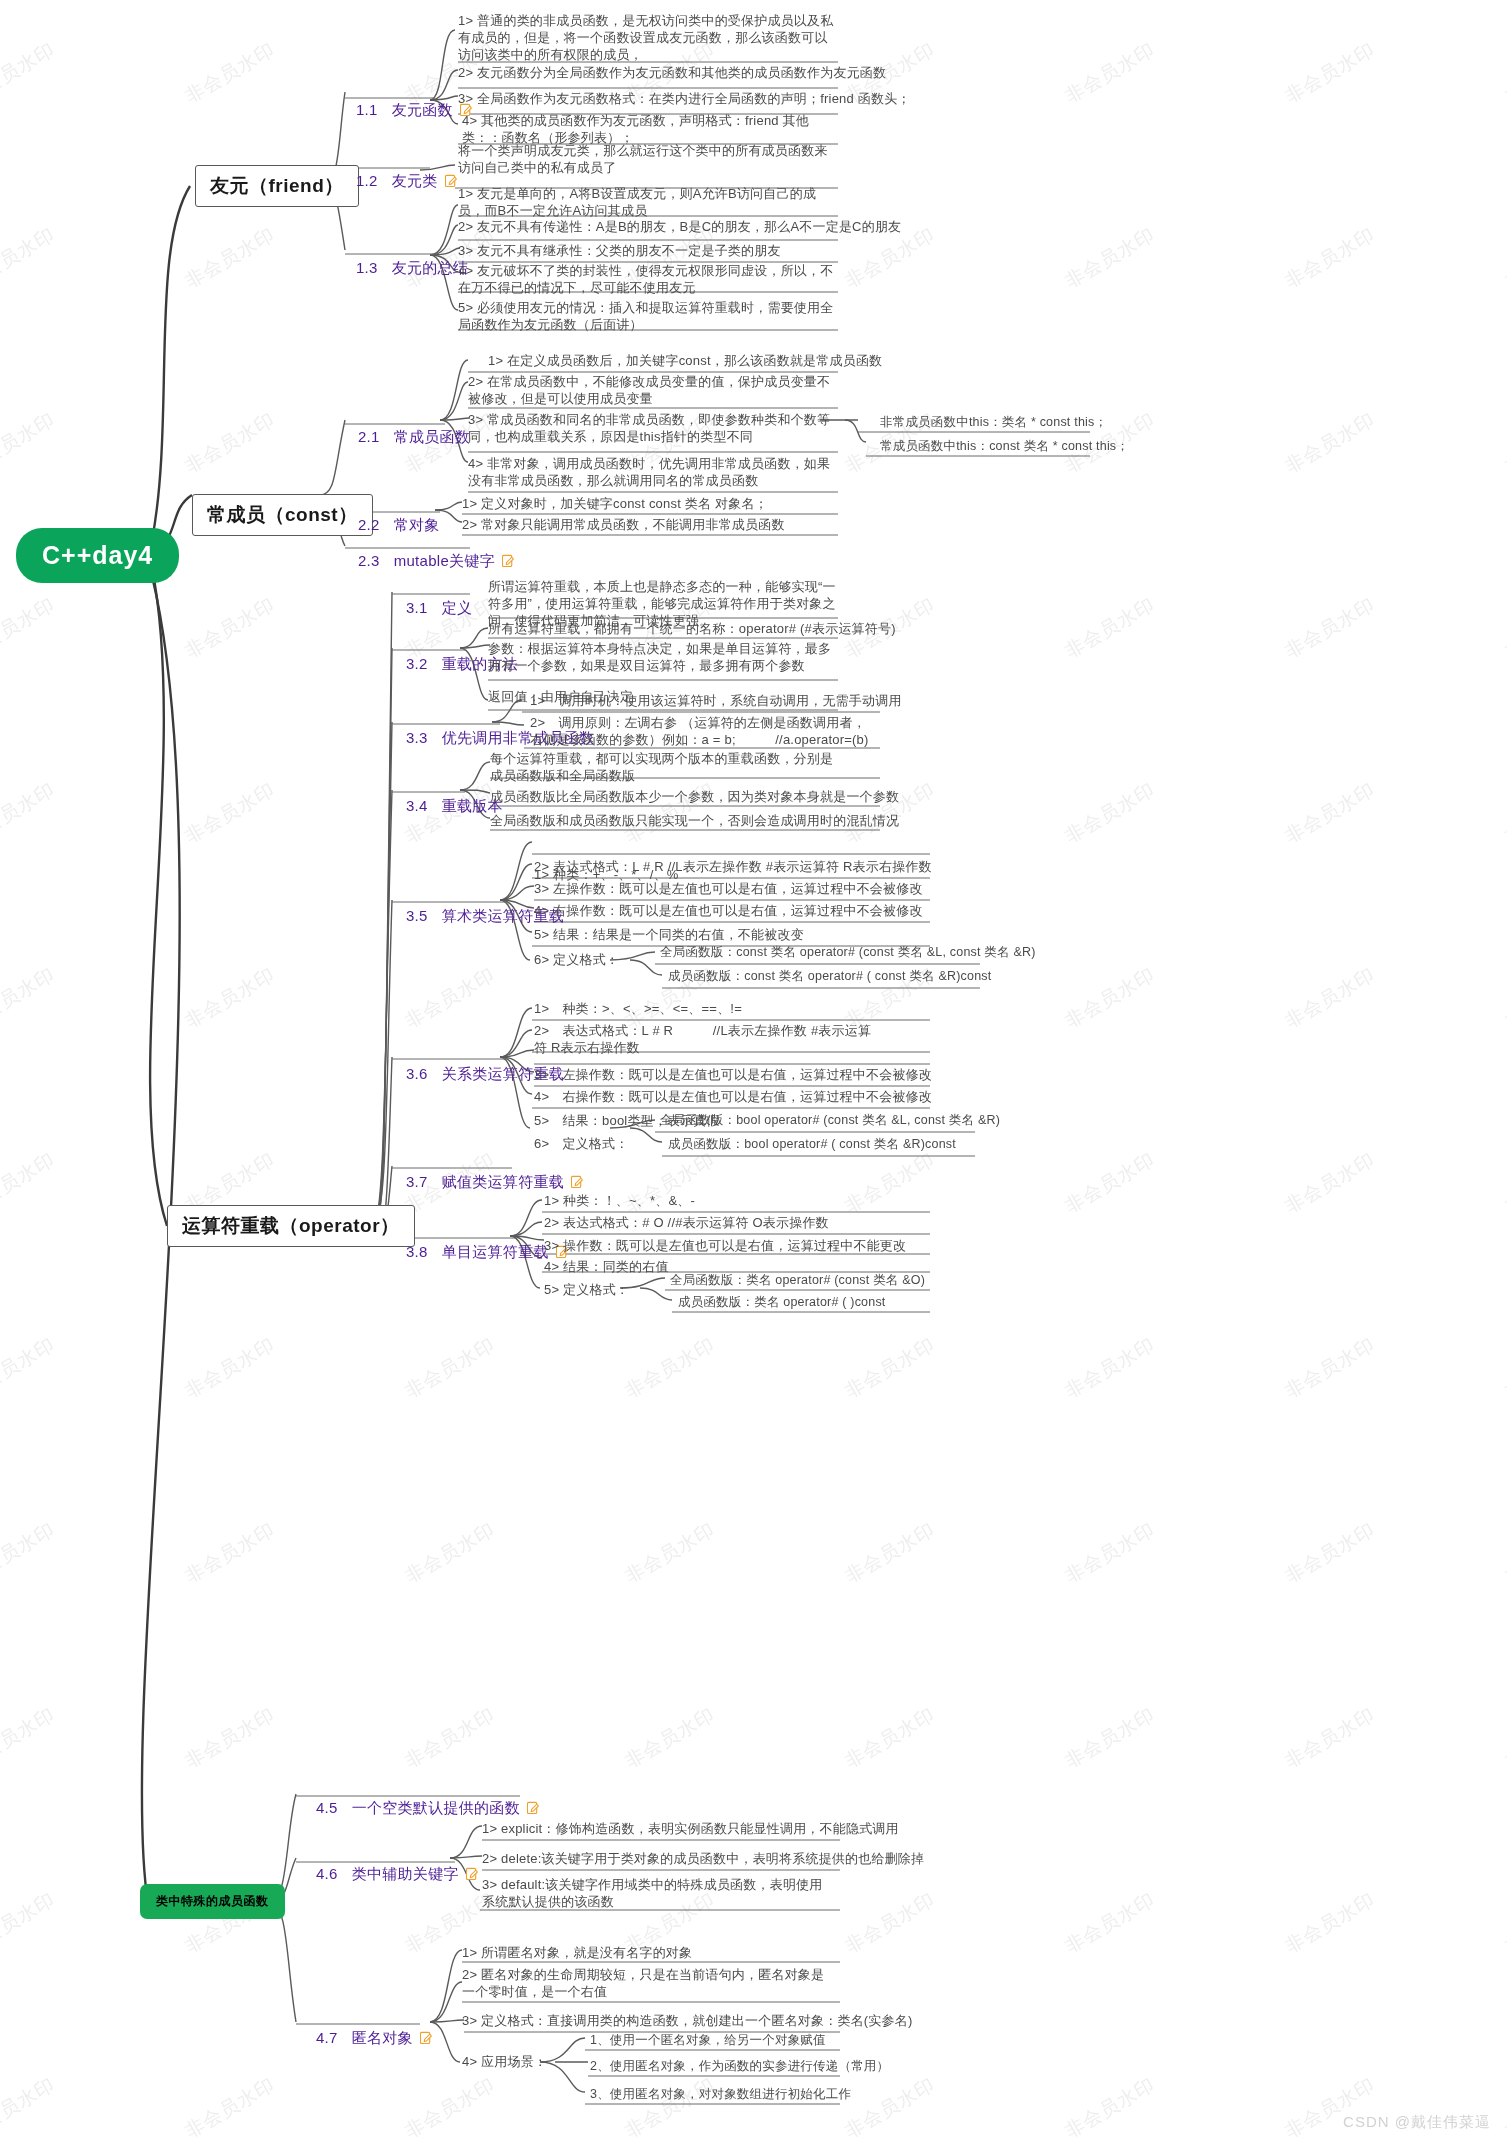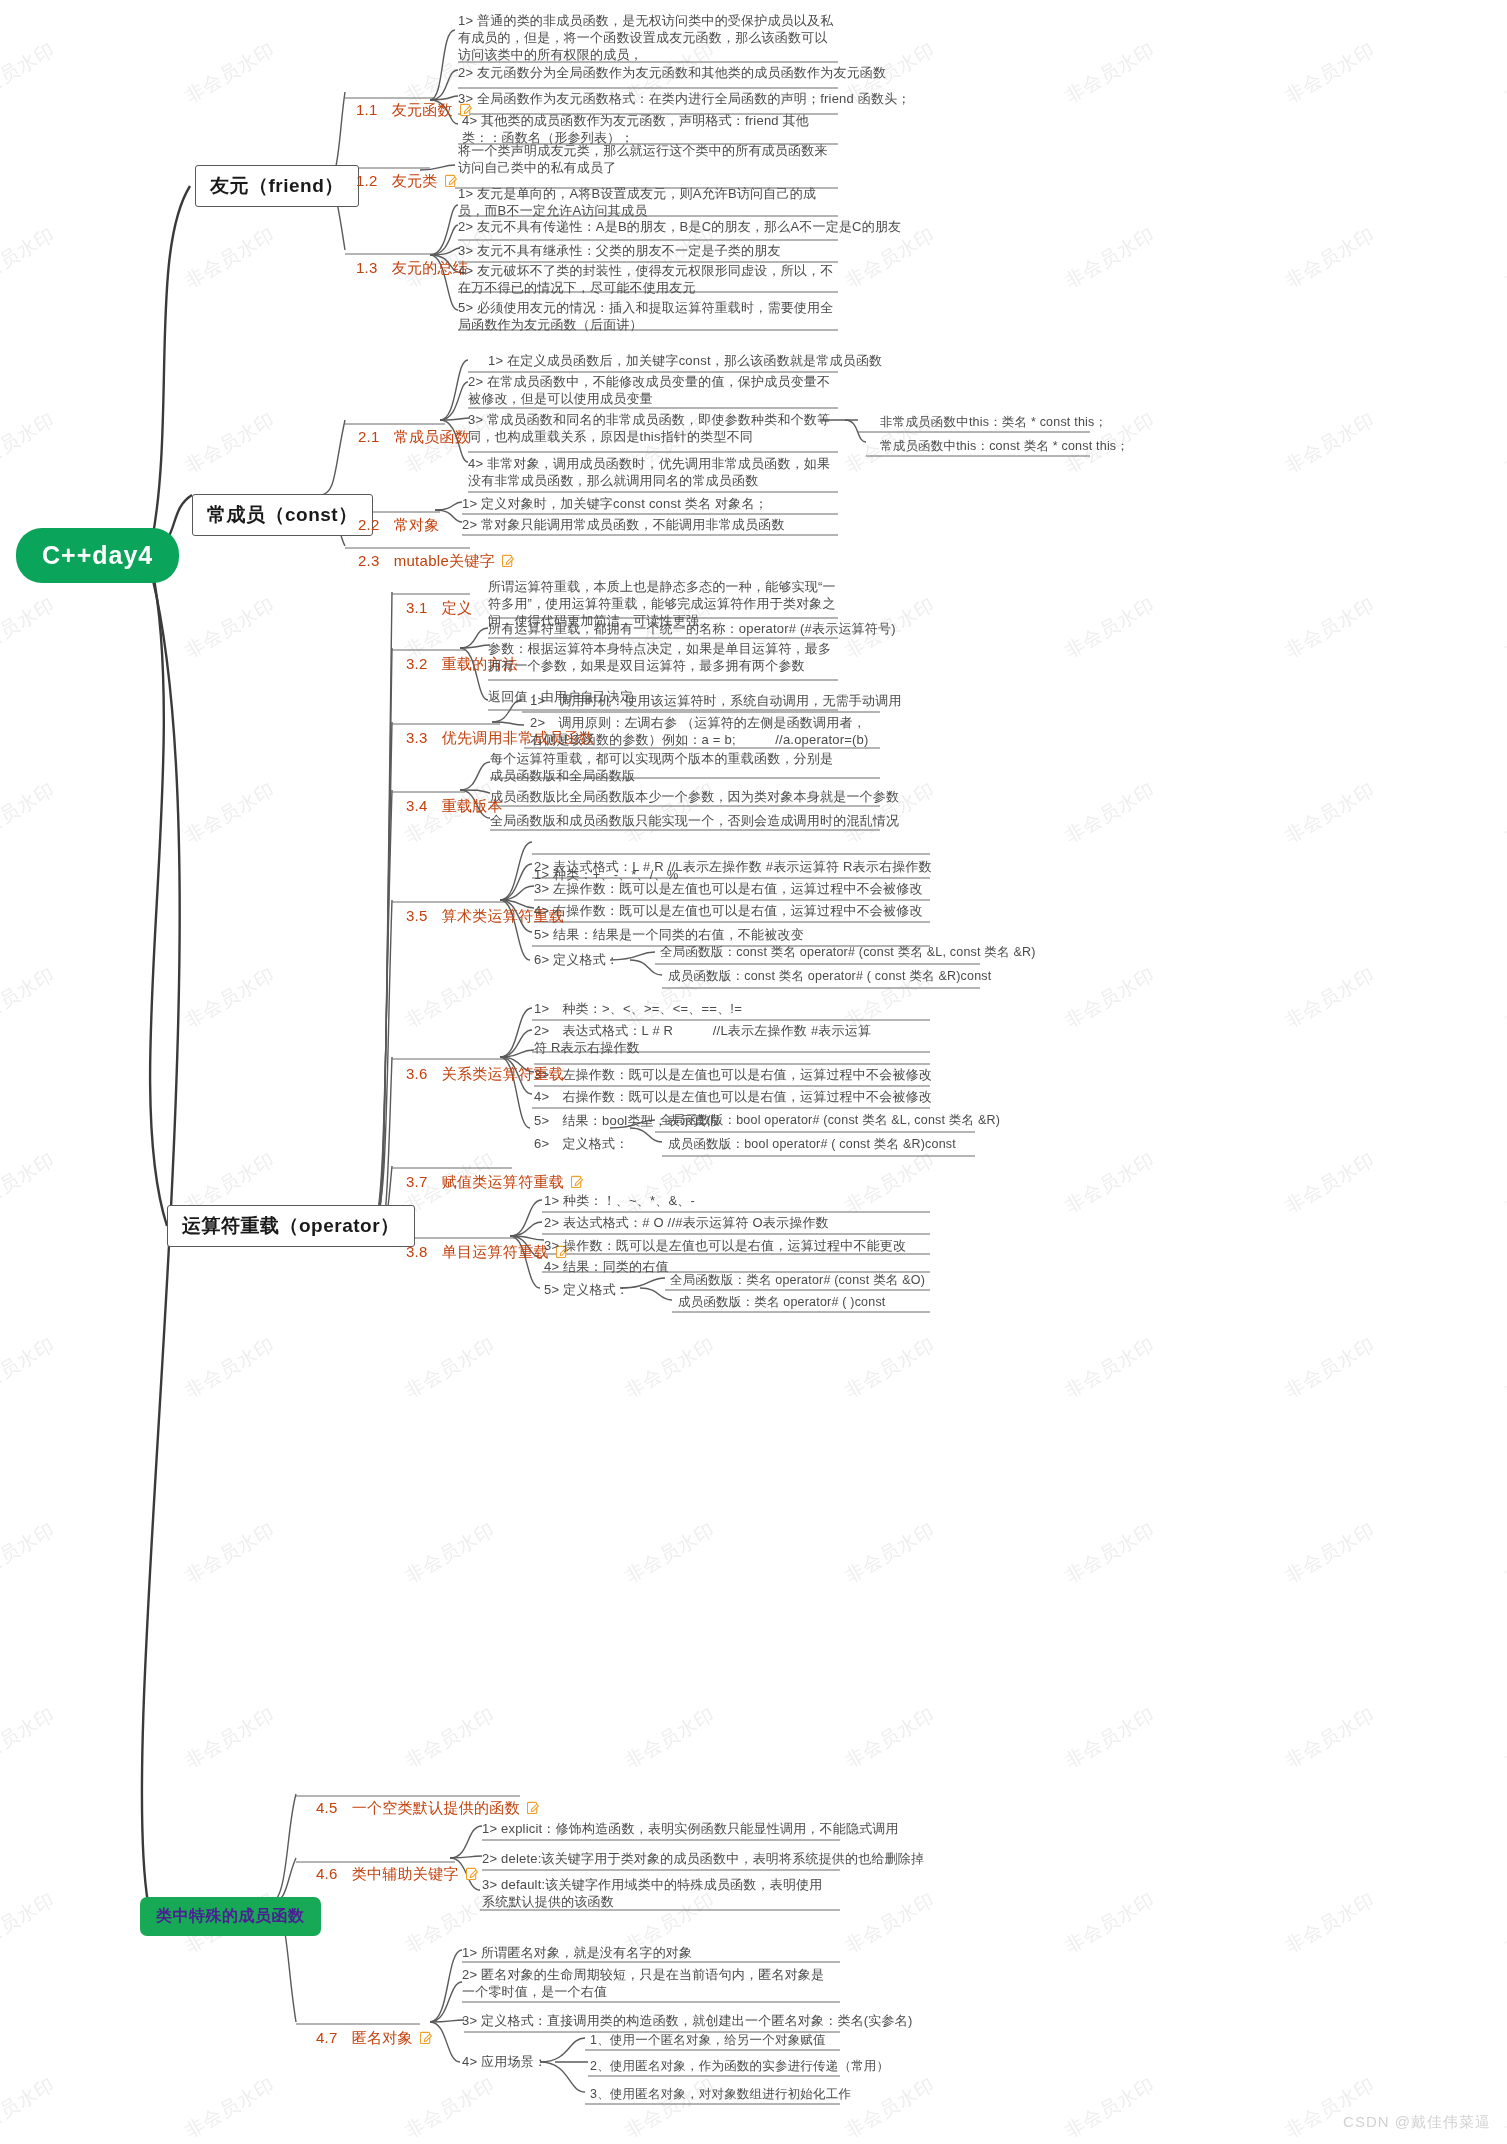--- a/index.html
+++ b/index.html
@@ -45,31 +45,30 @@
     border-radius:3px;
     background:#fff;
     font-size:19px;
     font-weight:bold;
     color:#1a1a1a;
     padding:7px 14px;
     letter-spacing:0.5px;
   }
   .branch-green{
     background:#17a956;
-    color:#4c1d95;
-    font-size:16px;
+    color:#000000;
+    font-size:12px;
     font-weight:bold;
     border-radius:7px;
     padding:9px 16px;
     letter-spacing:0.5px;
-    margin-top:13px;
   }
   .sub{
     font-size:15px;
-    color:#c2410c;
+    color:#4c1d95;
     padding:2px 2px 3px 2px;
     letter-spacing:0.3px;
   }
   .sub .num{margin-right:14px;}
   .leaf{
     font-size:13px;
     color:#4a4a4a;
     line-height:17px;
     letter-spacing:0.2px;
   }

